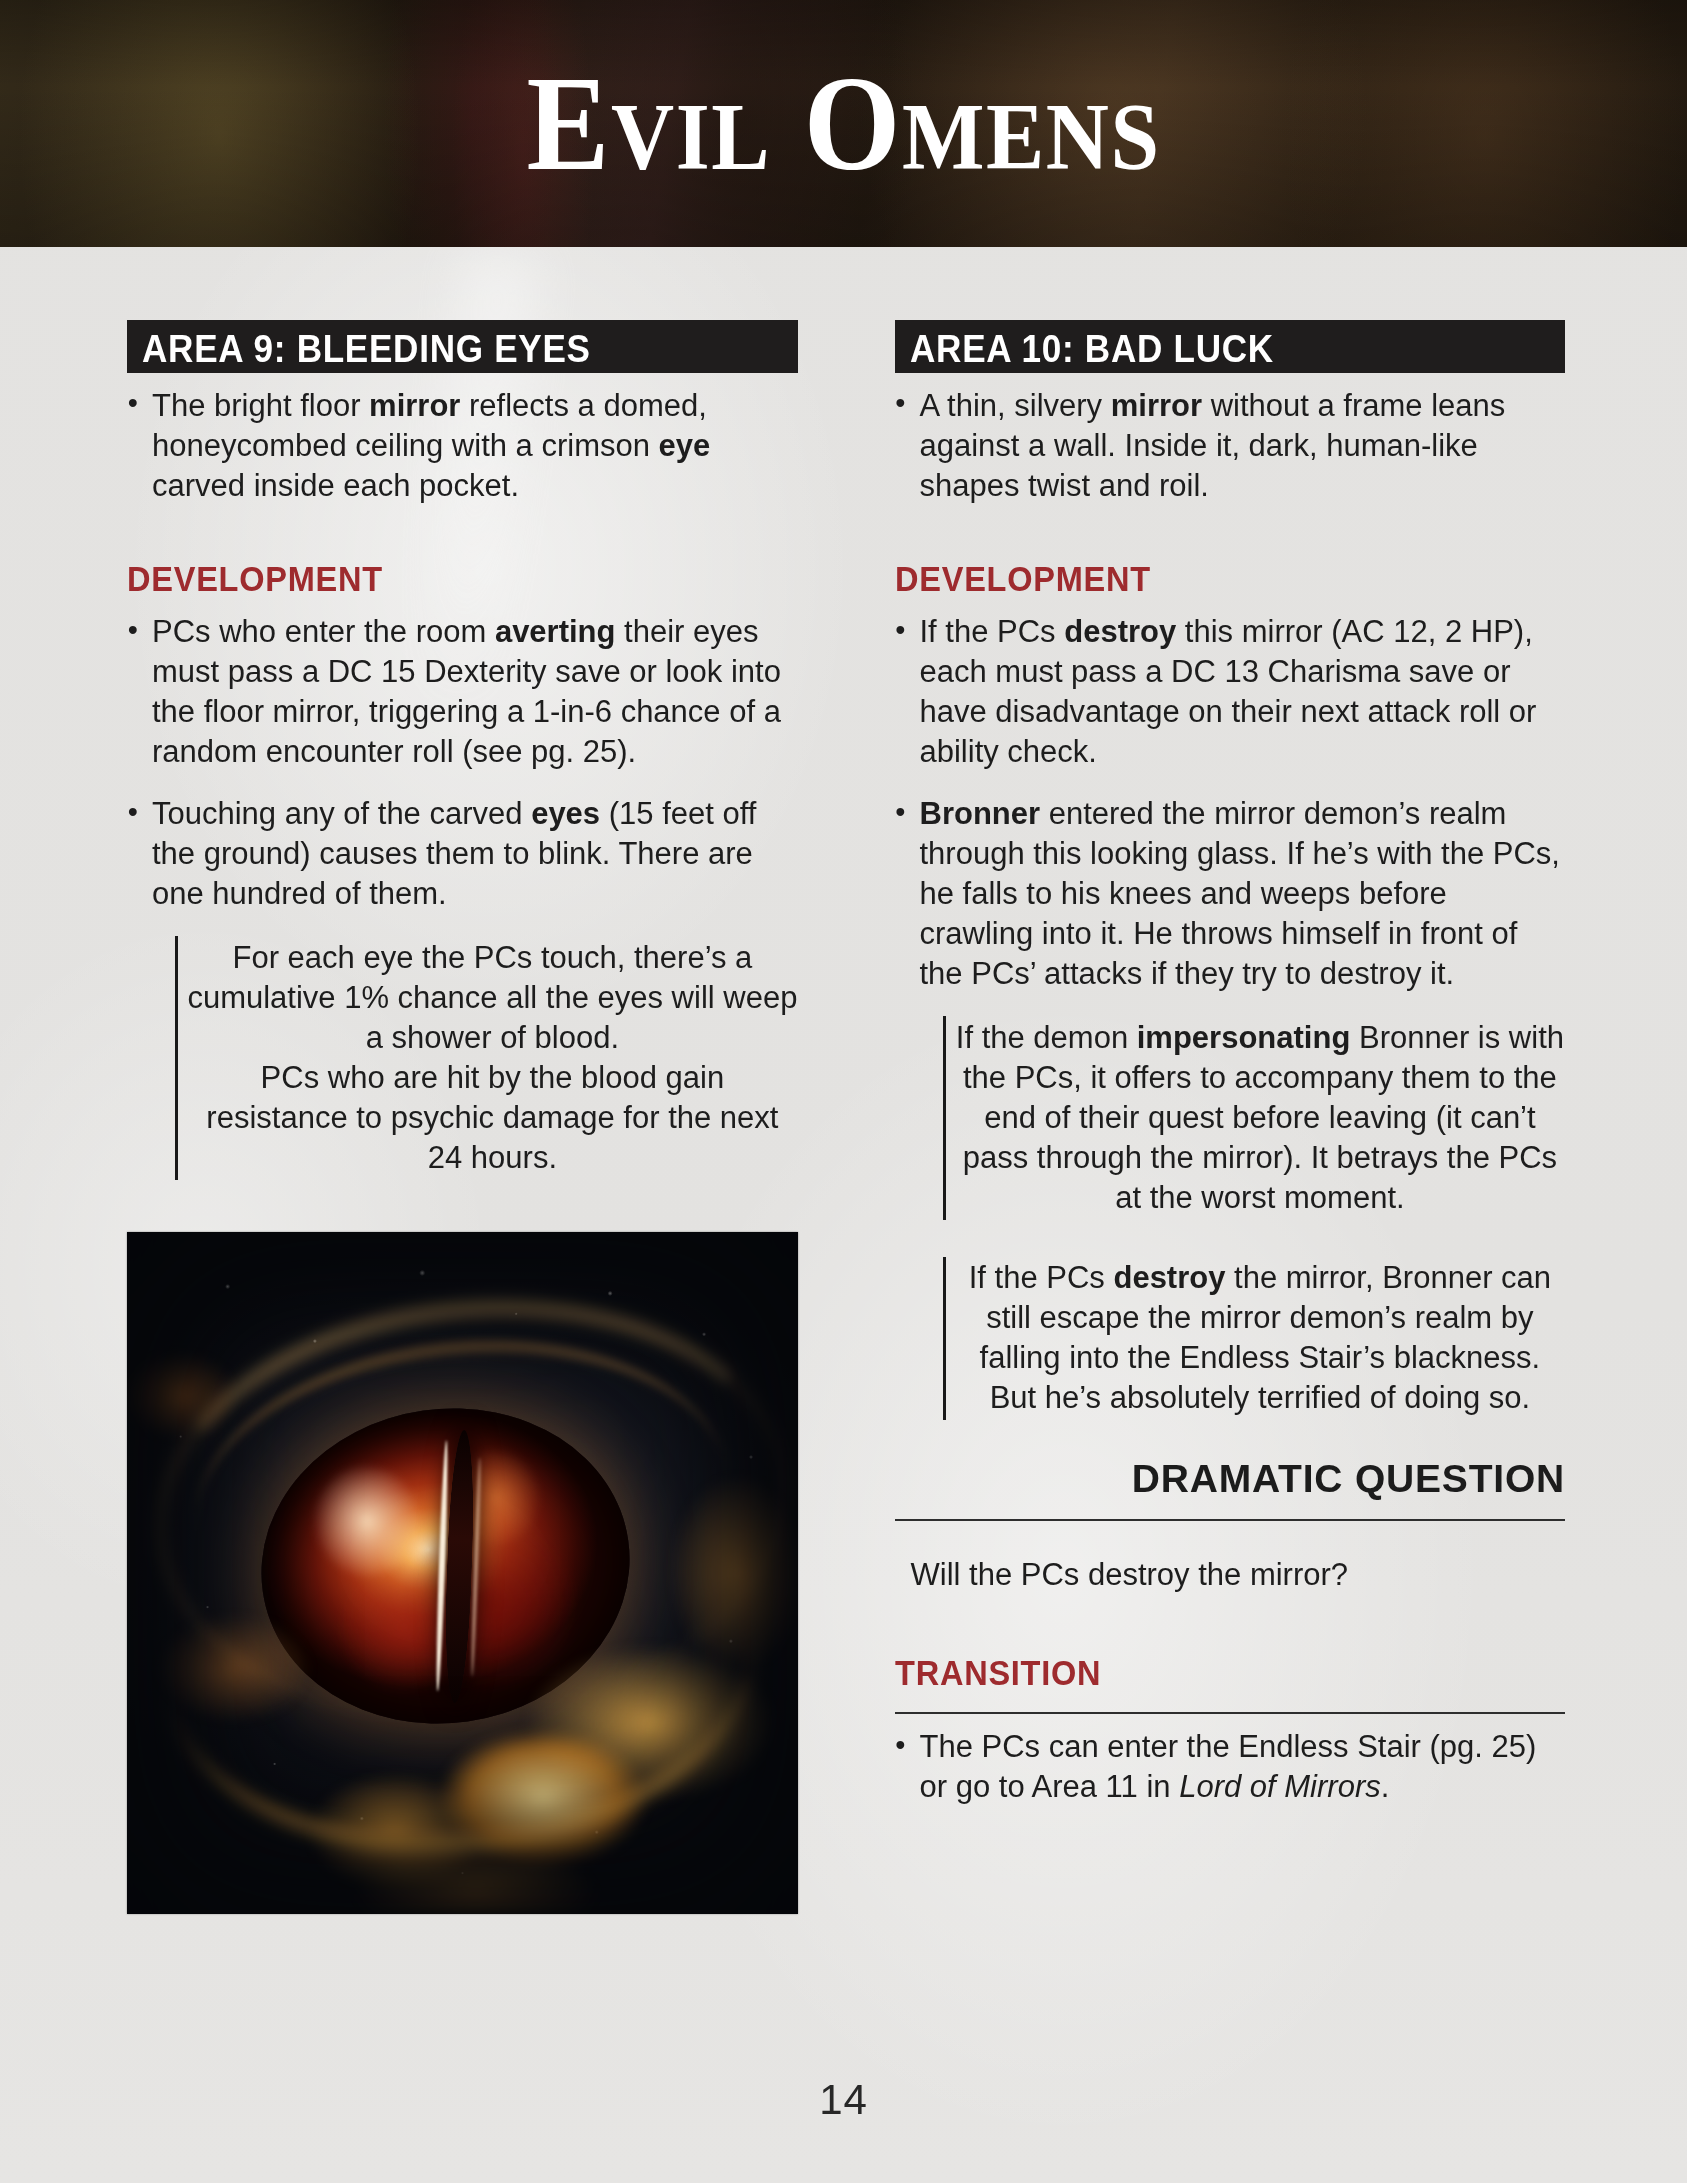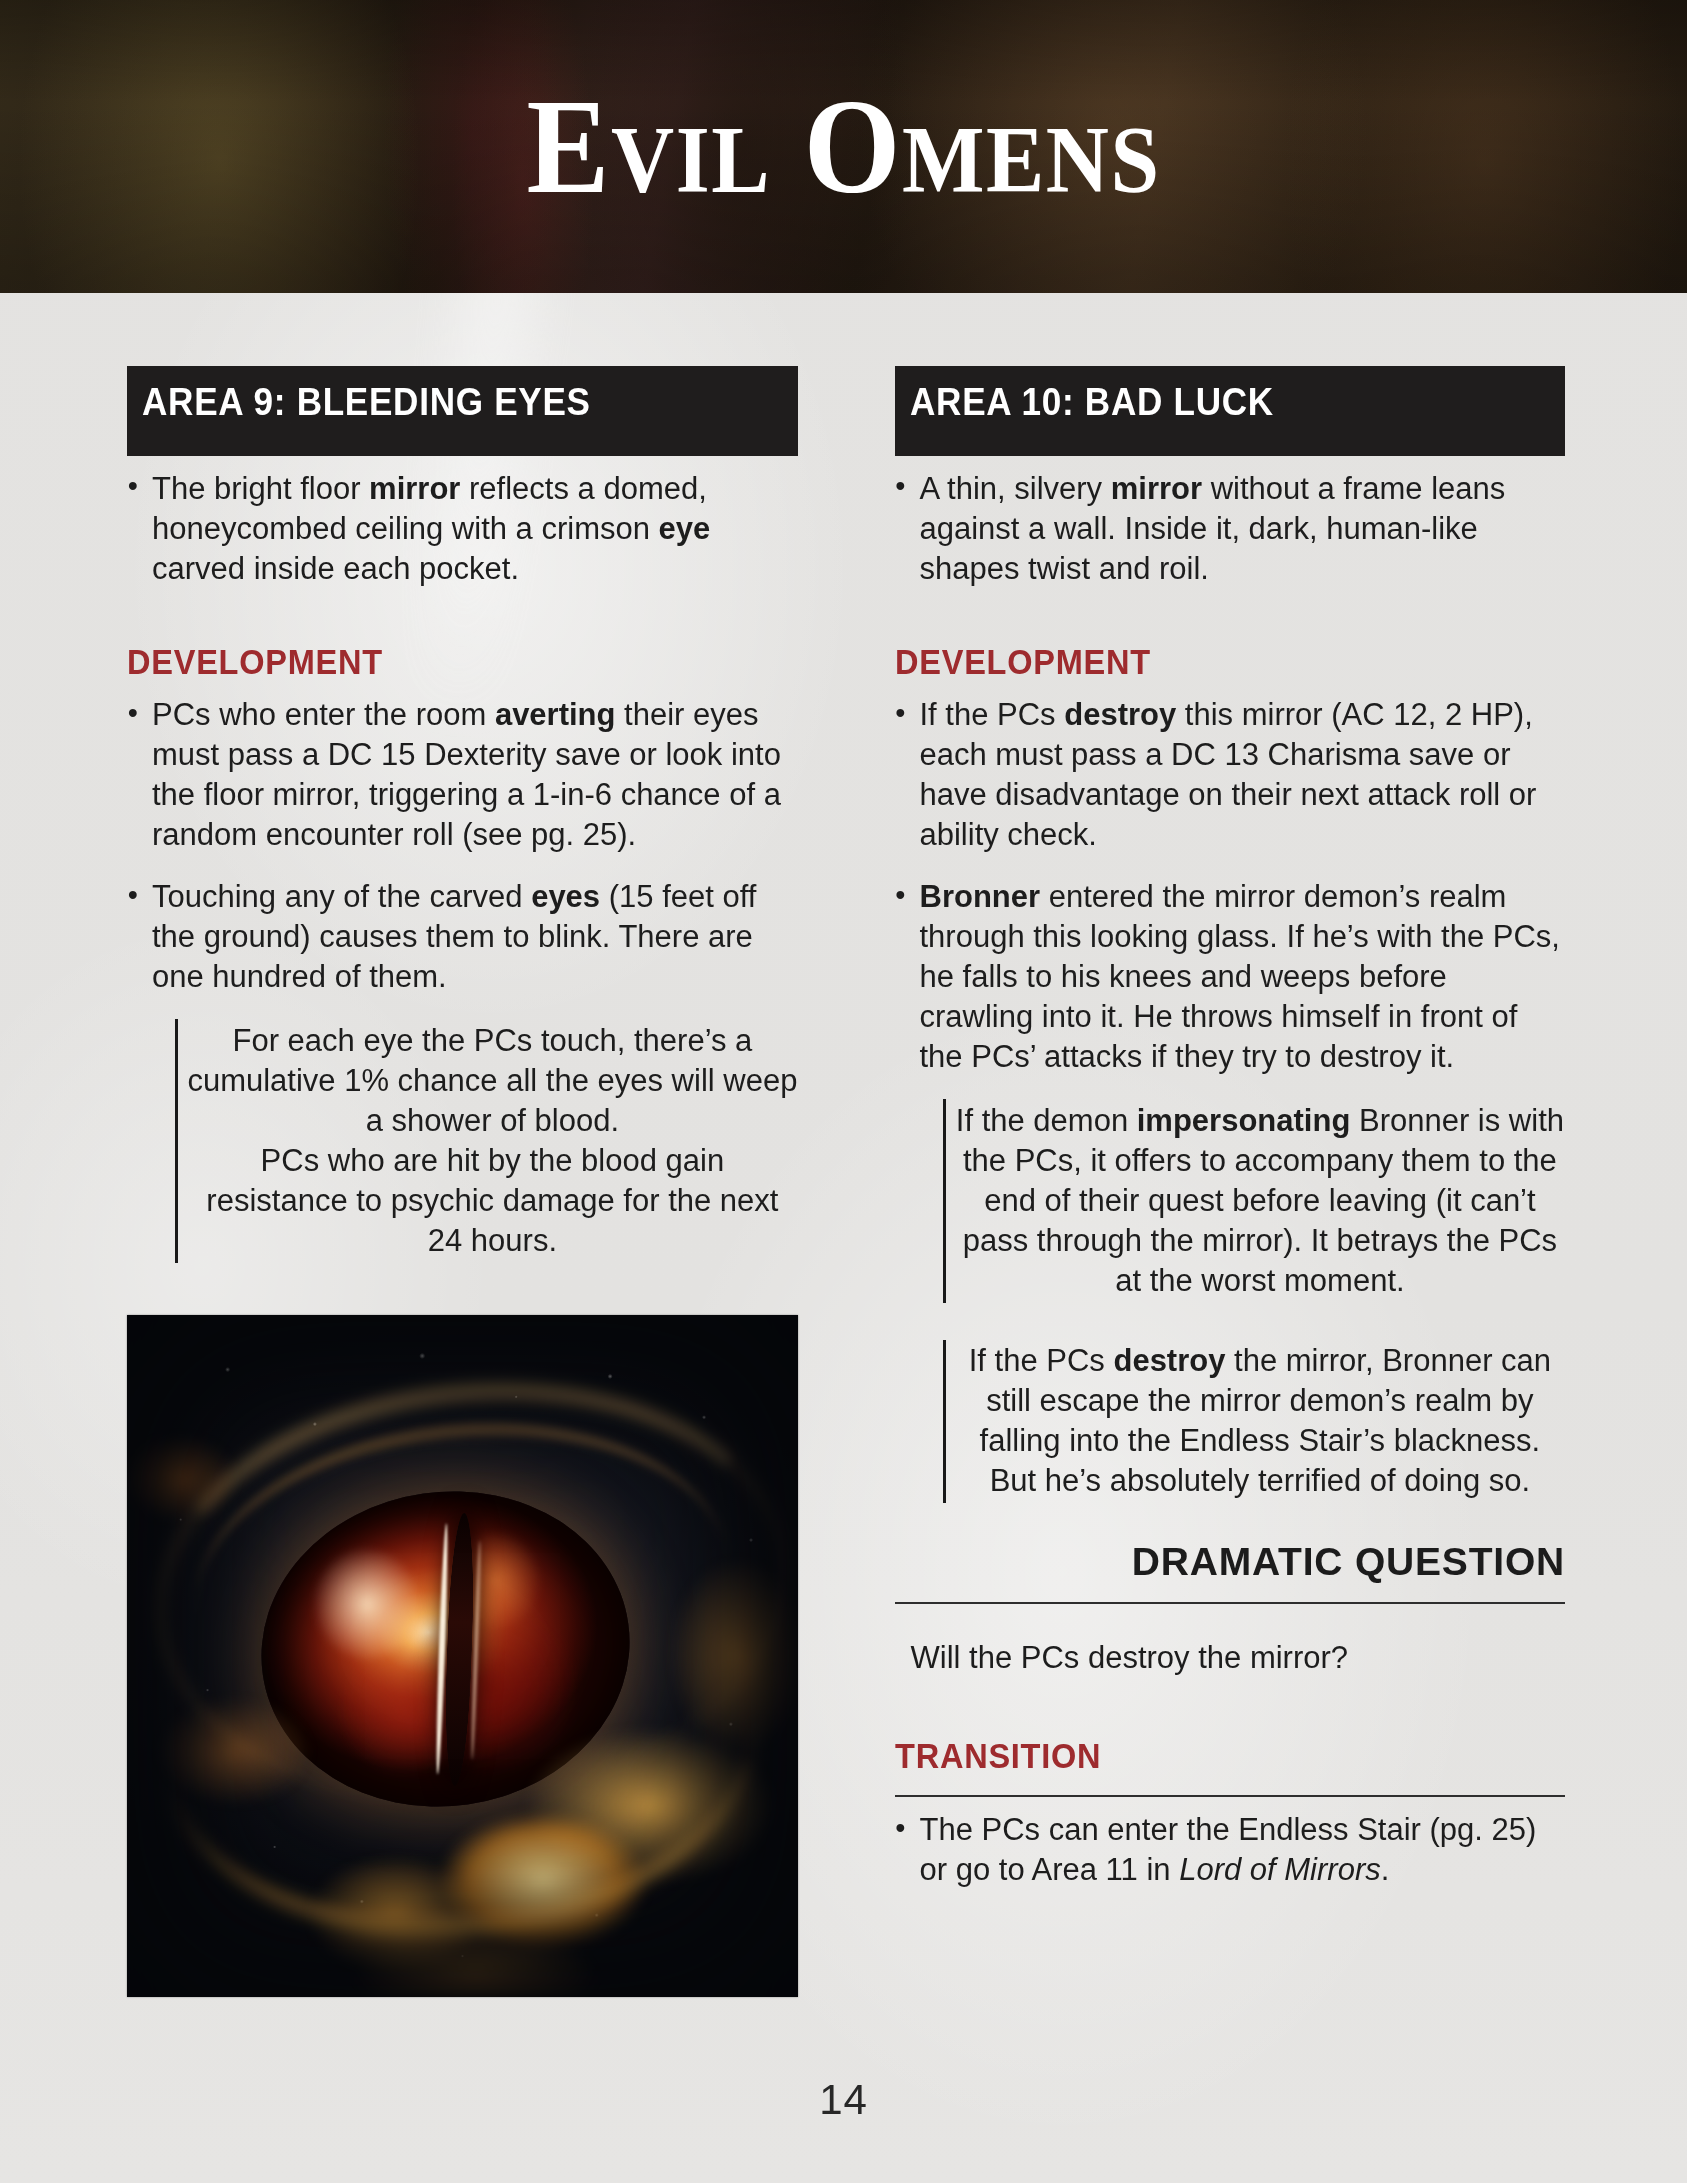--- a/index.html
+++ b/index.html
@@ -14,21 +14,21 @@
       radial-gradient(422px 506px at 12% 58%, rgba(255,255,255,.3), transparent 70%),
       linear-gradient(180deg,#e4e3e1 0%,#e3e2e0 60%,#e6e5e3 100%);
   }
   .streak{
     position:absolute;left:439px;top:253px;width:76px;height:472px;
     background:linear-gradient(180deg,rgba(255,255,255,.75),rgba(255,255,255,0));
     transform:rotate(6deg);filter:blur(23.6px);opacity:.55;pointer-events:none;
   }
   
   .hero{
-    position:relative;height:293px;display:flex;align-items:center;justify-content:center;
+    position:relative;height:247px;display:flex;align-items:center;justify-content:center;
     background:
       linear-gradient(180deg, rgba(0,0,0,.28), rgba(0,0,0,0) 35%, rgba(0,0,0,.22) 96%),
       radial-gradient(287px 439px at 13% 55%, rgba(142,122,58,.38), transparent 70%),
       radial-gradient(127px 363px at 28% 45%, rgba(66,24,26,.55), transparent 70%),
       radial-gradient(101px 354px at 31% 62%, rgba(150,45,45,.25), transparent 70%),
       radial-gradient(236px 363px at 44% 50%, rgba(28,20,12,.6), transparent 75%),
       radial-gradient(363px 422px at 66% 44%, rgba(122,88,52,.33), transparent 70%),
       radial-gradient(278px 413px at 88% 55%, rgba(98,68,40,.4), transparent 72%),
       linear-gradient(100deg,#332a19 0%,#2a2115 14%,#241a10 28%,#3a2320 40%,#241a11 52%,#38291a 68%,#2c2013 82%,#231a10 100%);
   }
@@ -37,22 +37,22 @@
     font-family:"Liberation Serif","DejaVu Serif",serif;
     font-variant:small-caps;font-weight:700;font-size:135px;line-height:135px;
     letter-spacing:1.7px;transform:scaleX(.92);transform-origin:center;
   }
   
   .content{
     position:relative;display:grid;grid-template-columns:1fr 1fr;
     column-gap:97px;padding:73px 122px 0 127px;
   }
   .area-banner{
-    height:90px;background:#1f1d1d;display:flex;align-items:flex-start;
-    padding:16px 15px;box-sizing:border-box;
+    height:53px;background:#1f1d1d;display:flex;align-items:flex-end;
+    padding:4px 15px;box-sizing:border-box;
   }
   .ab-text{
     color:#fff;font-weight:700;font-size:39px;letter-spacing:0.8px;white-space:nowrap;
     transform:scaleX(.9);transform-origin:left center;
   }
   ul.bullets{list-style:none;margin:0;padding:0;}
   ul.bullets li{position:relative;padding-left:25px;margin:22px 0 0 0;}
   ul.bullets li:first-child{margin-top:12.7px;}
   ul.bullets li::before{
     content:"\2022";position:absolute;left:0.8px;top:-2.5px;font-size:29px;color:#1d1d1d;

